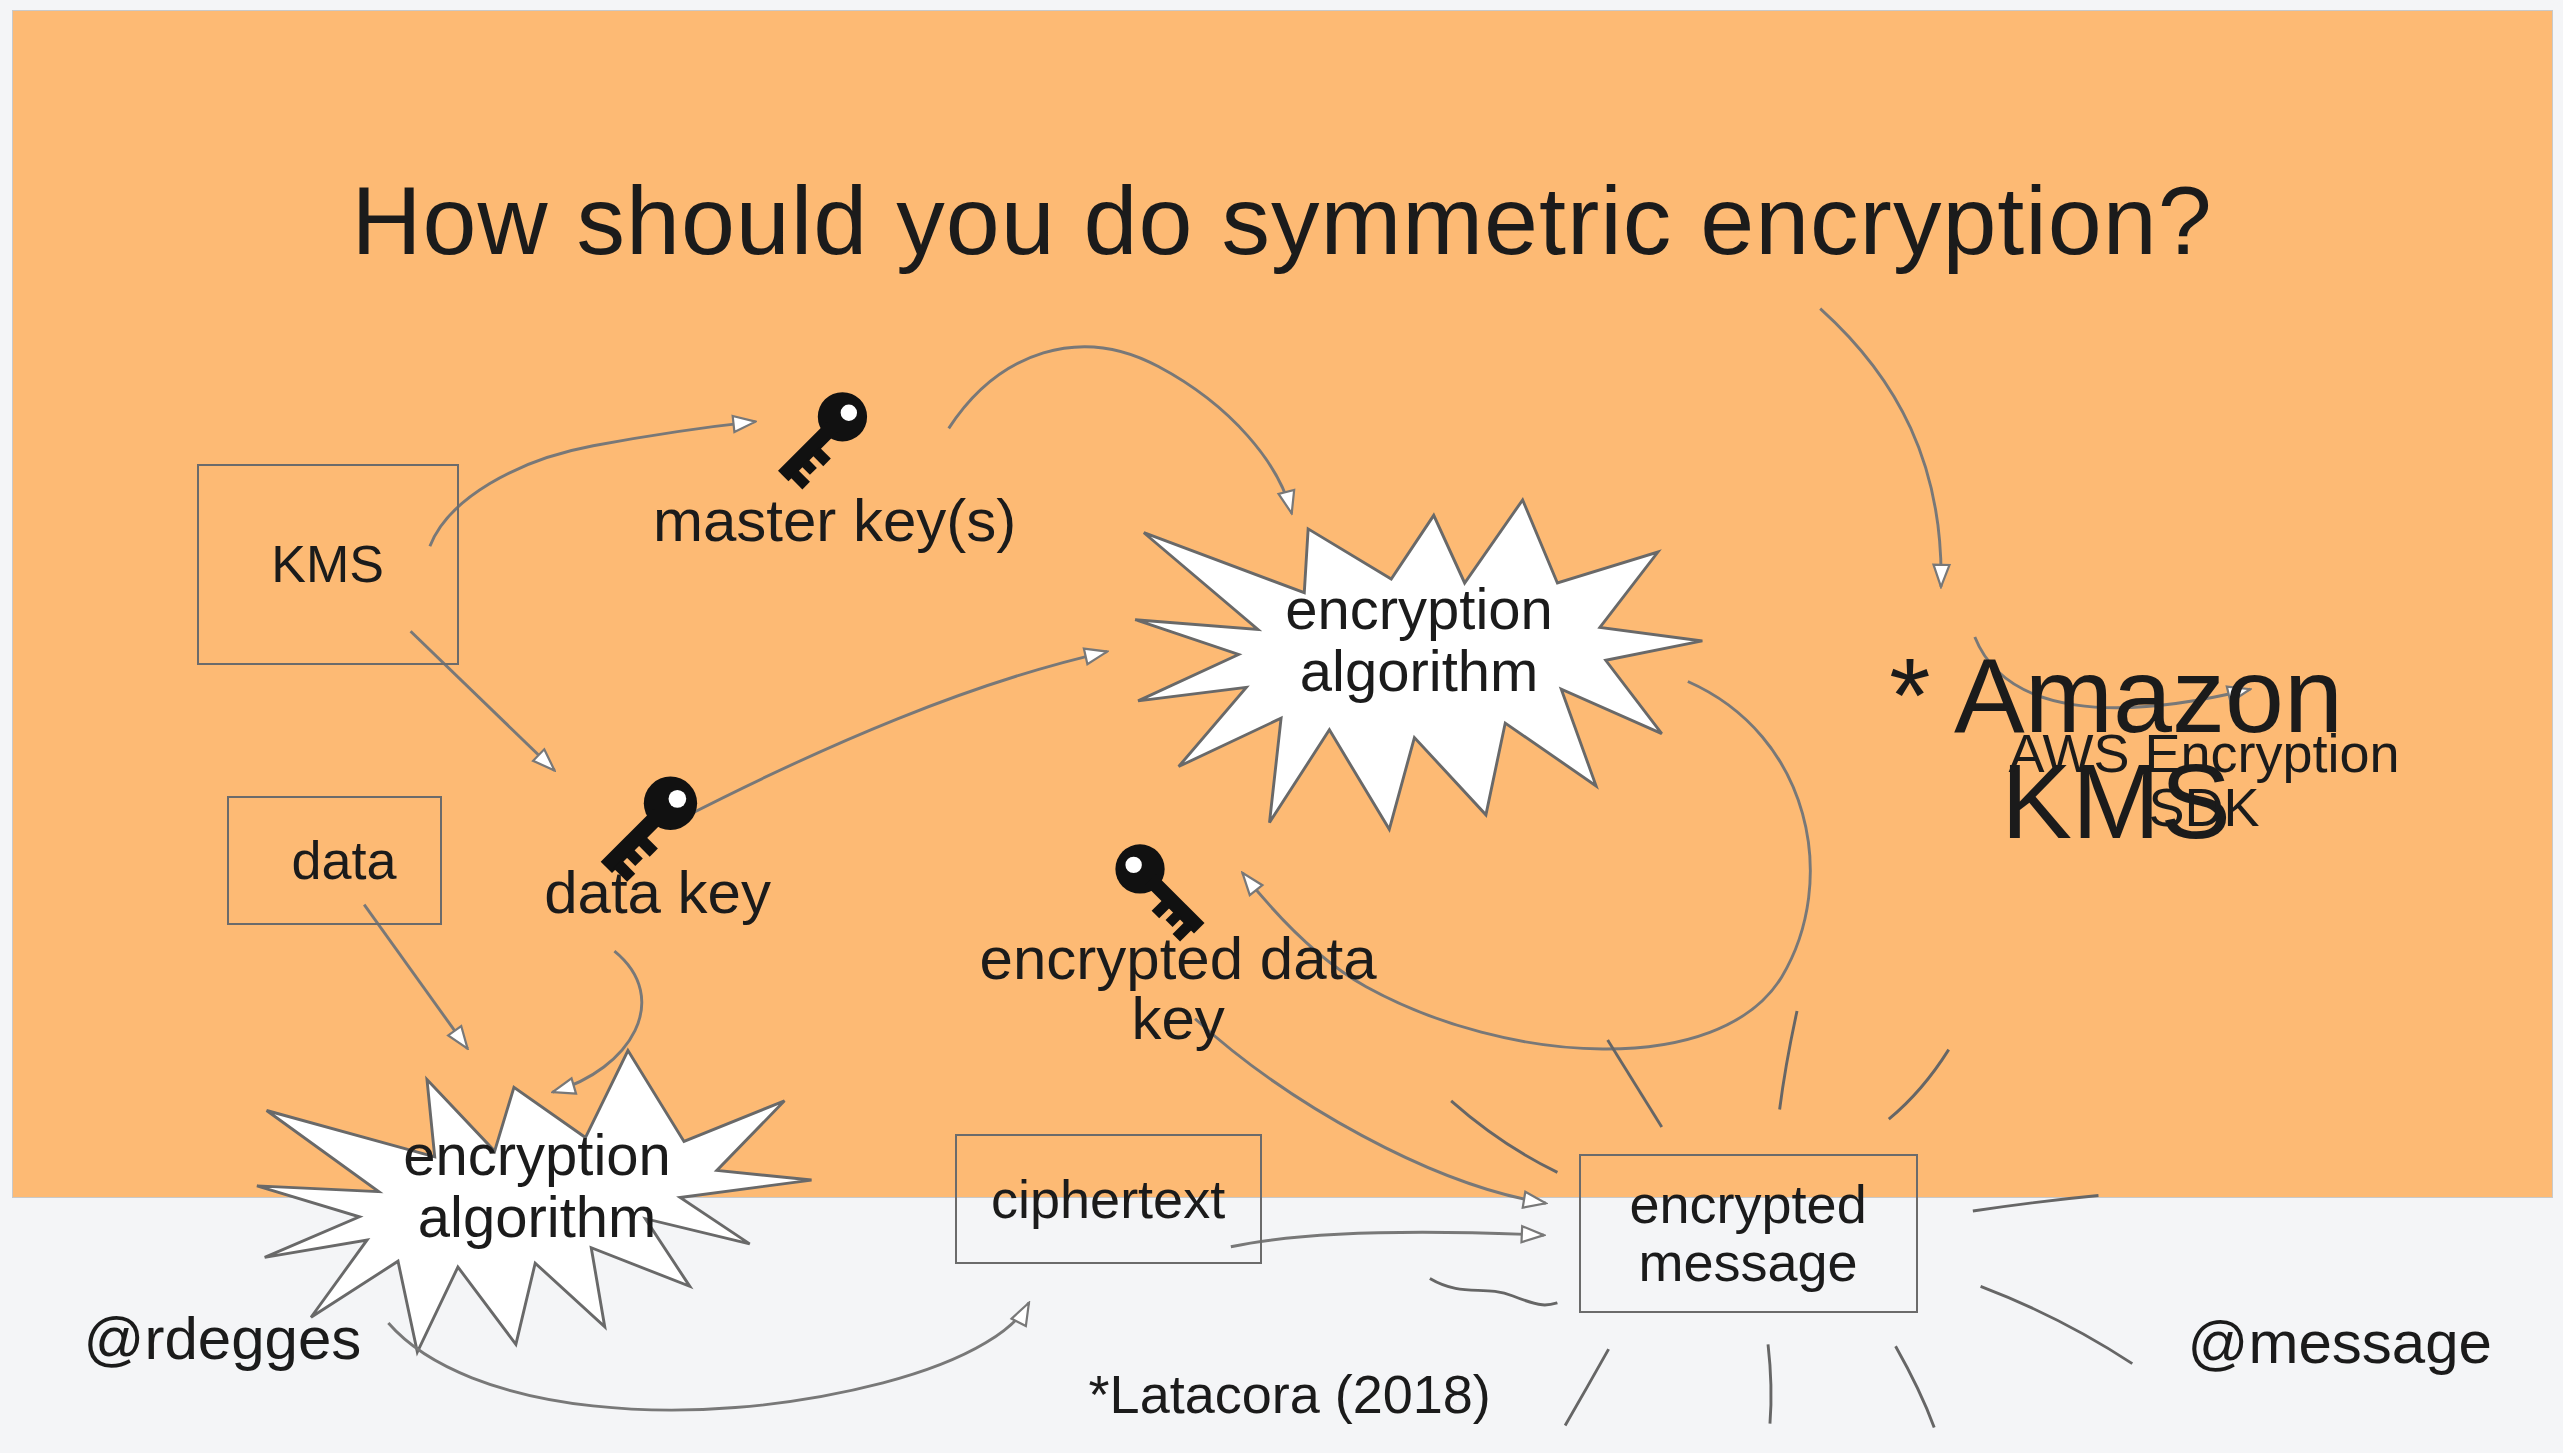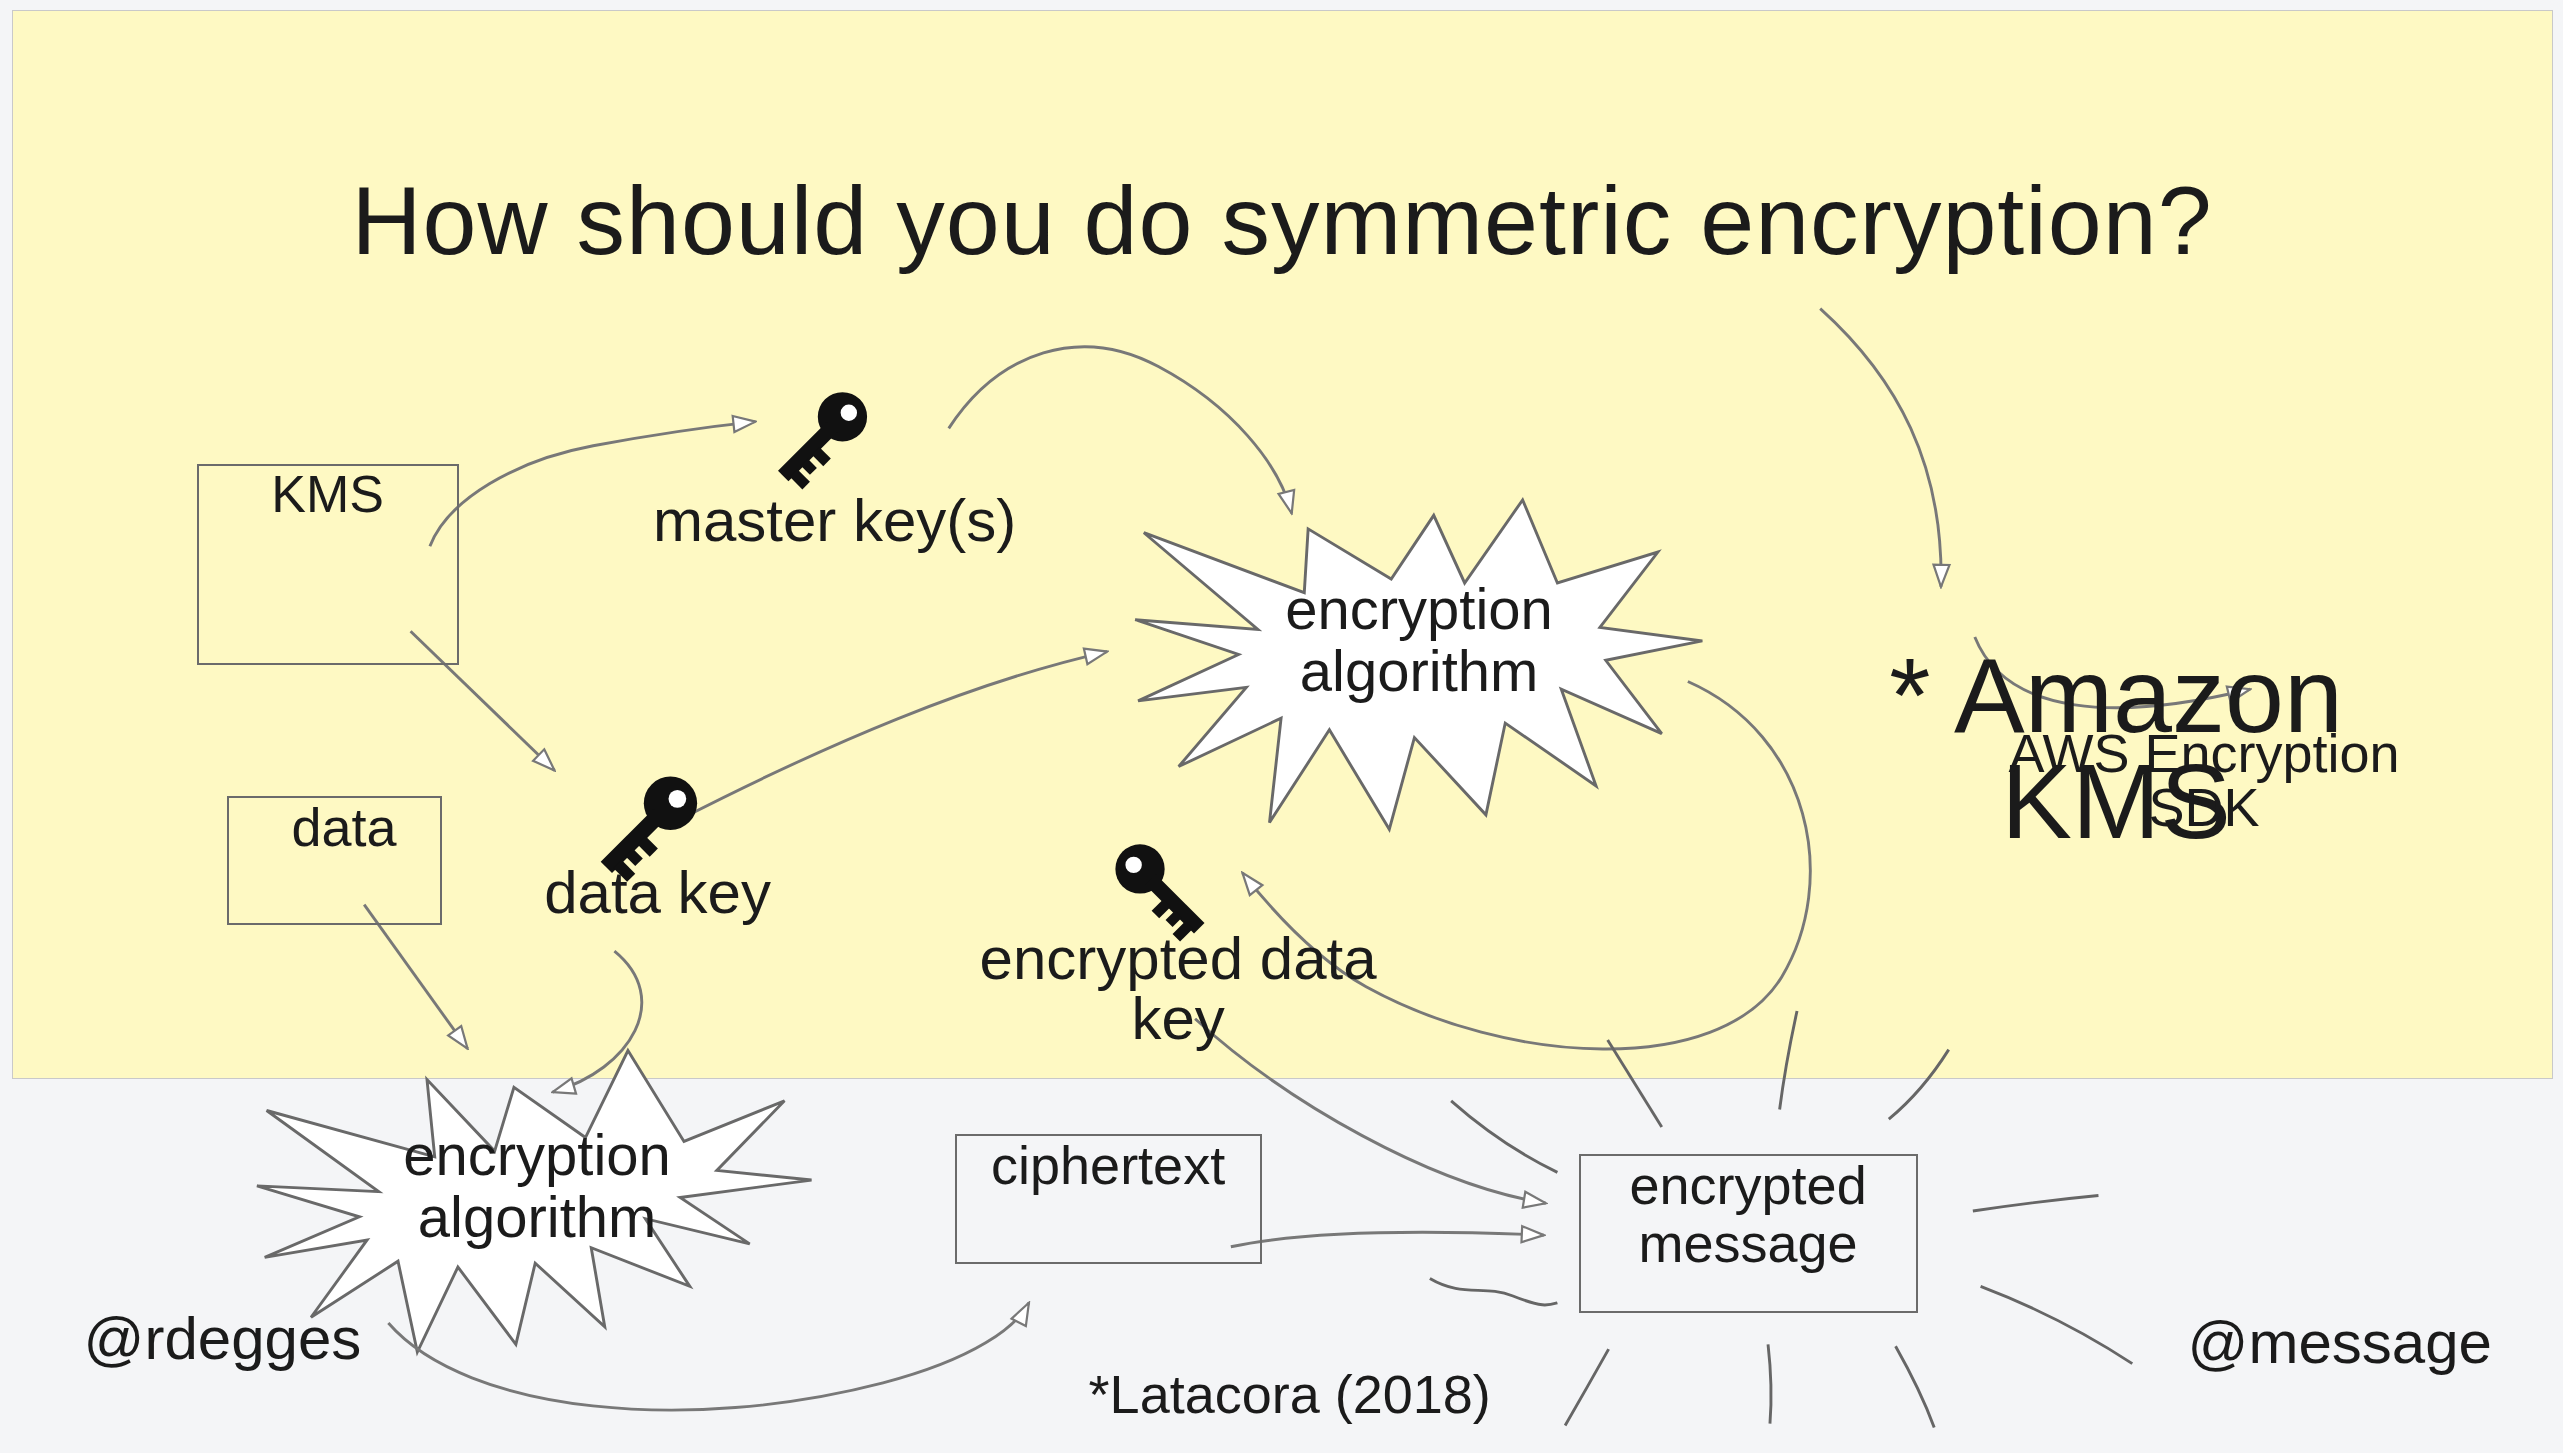--- a/index.html
+++ b/index.html
@@ -3,29 +3,29 @@
 <meta charset="utf-8">
 <style>
   html,body{margin:0;padding:0;}
   body{
     width:2563px;height:1454px;position:relative;overflow:hidden;
     background:#f4f5f7;
     font-family:"Liberation Sans","DejaVu Sans",sans-serif;
     color:#1b1b1b;
   }
   .slide{
-    position:absolute;left:11.6px;top:9.7px;width:2541px;height:1069px;
-    background:#fef9c3;border:1.9px solid #c9c9c9;box-sizing:border-box;
+    position:absolute;left:11.6px;top:9.7px;width:2541px;height:1188px;
+    background:#fdba74;border:1.9px solid #c9c9c9;box-sizing:border-box;
   }
   .shapes{position:absolute;left:0;top:0;width:2541px;height:1428px;z-index:1;}
   .txt{position:absolute;z-index:2;white-space:pre;line-height:1;}
   .ctr{text-align:center;white-space:normal;}
   .title{left:0;right:0;top:161px;font-size:97px;font-weight:300;letter-spacing:1px;text-align:center;}
   .box{position:absolute;z-index:2;border:2.9px solid #6b6b6b;box-sizing:border-box;
-       display:flex;align-items:flex-start;justify-content:center;background:transparent;}
+       display:flex;align-items:center;justify-content:center;background:transparent;}
   .box .lbl{font-size:54px;font-weight:300;text-align:center;line-height:1.08;}
   .burst-lbl{position:absolute;z-index:2;font-size:58px;font-weight:300;text-align:center;line-height:1.07;white-space:normal;}
   .body60{font-size:60px;font-weight:300;}
   .amazon{font-size:106px;font-weight:300;}
   .small56{font-size:54px;font-weight:400;}
   .handle{font-size:60px;font-weight:300;}
 </style>
 </head>
 <body>
 

